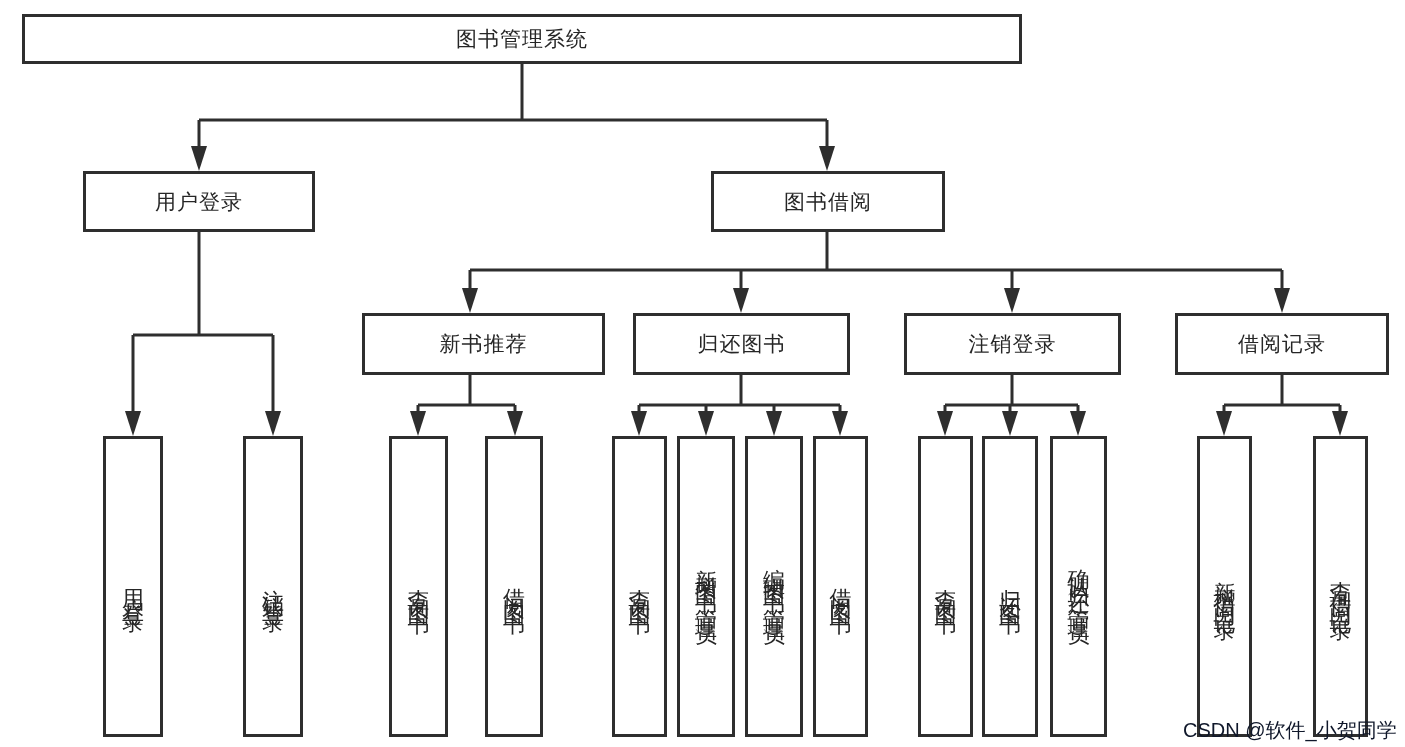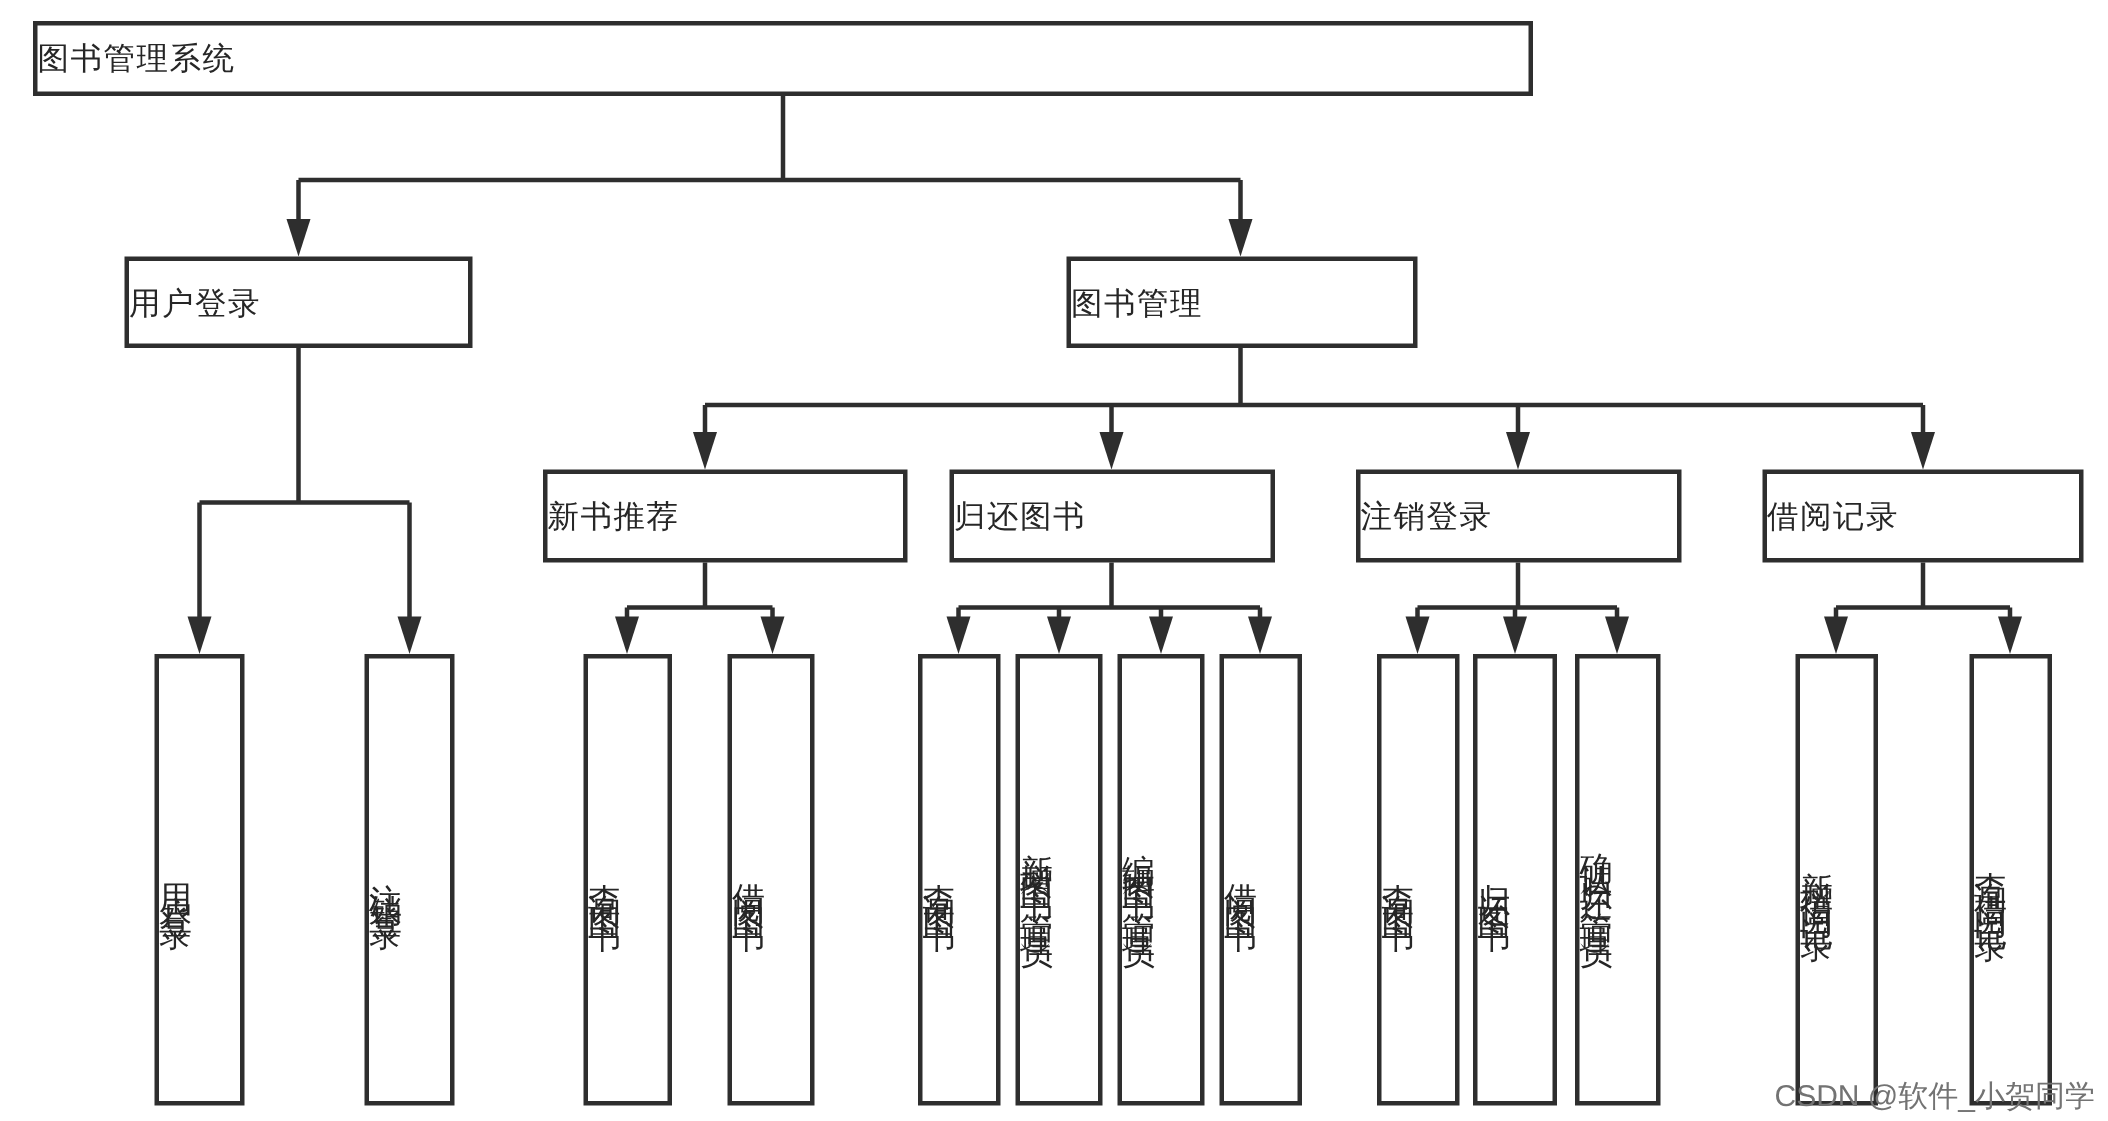--- a/index.html
+++ b/index.html
@@ -21,42 +21,42 @@
     height: 747px;
     z-index: 1;
   }
   .node {
     position: absolute;
     box-sizing: border-box;
     border: 3px solid #2e2e2e;
     background: #ffffff;
     display: flex;
     align-items: center;
-    justify-content: flex-start;
+    justify-content: center;
     color: #262626;
     z-index: 2;
   }
   .node.h span {
     font-size: 21px;
     letter-spacing: 1px;
     white-space: nowrap;
   }
   .node.v span {
     writing-mode: vertical-rl;
     font-size: 22px;
     letter-spacing: 8px;
     line-height: 1;
   }
   .watermark {
     position: absolute;
     left: 1183px;
     top: 717px;
     width: 222px;
     font-size: 20px;
-    color: #737373;
+    color: #0f172a;
     white-space: nowrap;
     z-index: 3;
   }
 </style>
 </head>
 <body>
 
 <div class="canvas">
 
   <svg class="connector-layer" viewBox="0 0 1405 747" xmlns="http://www.w3.org/2000/svg">
@@ -110,21 +110,21 @@
   </svg>
 
   <div class="node h" style="left:22px; top:14px; width:1000px; height:50px">
     <span>图书管理系统</span>
   </div>
 
   <div class="node h" style="left:83px; top:171px; width:232px; height:61px">
     <span>用户登录</span>
   </div>
   <div class="node h" style="left:711px; top:171px; width:234px; height:61px">
-    <span>图书管理</span>
+    <span>图书借阅</span>
   </div>
 
   <div class="node h" style="left:362px; top:313px; width:243px; height:62px">
     <span>新书推荐</span>
   </div>
   <div class="node h" style="left:633px; top:313px; width:217px; height:62px">
     <span>归还图书</span>
   </div>
   <div class="node h" style="left:904px; top:313px; width:217px; height:62px">
     <span>注销登录</span>

